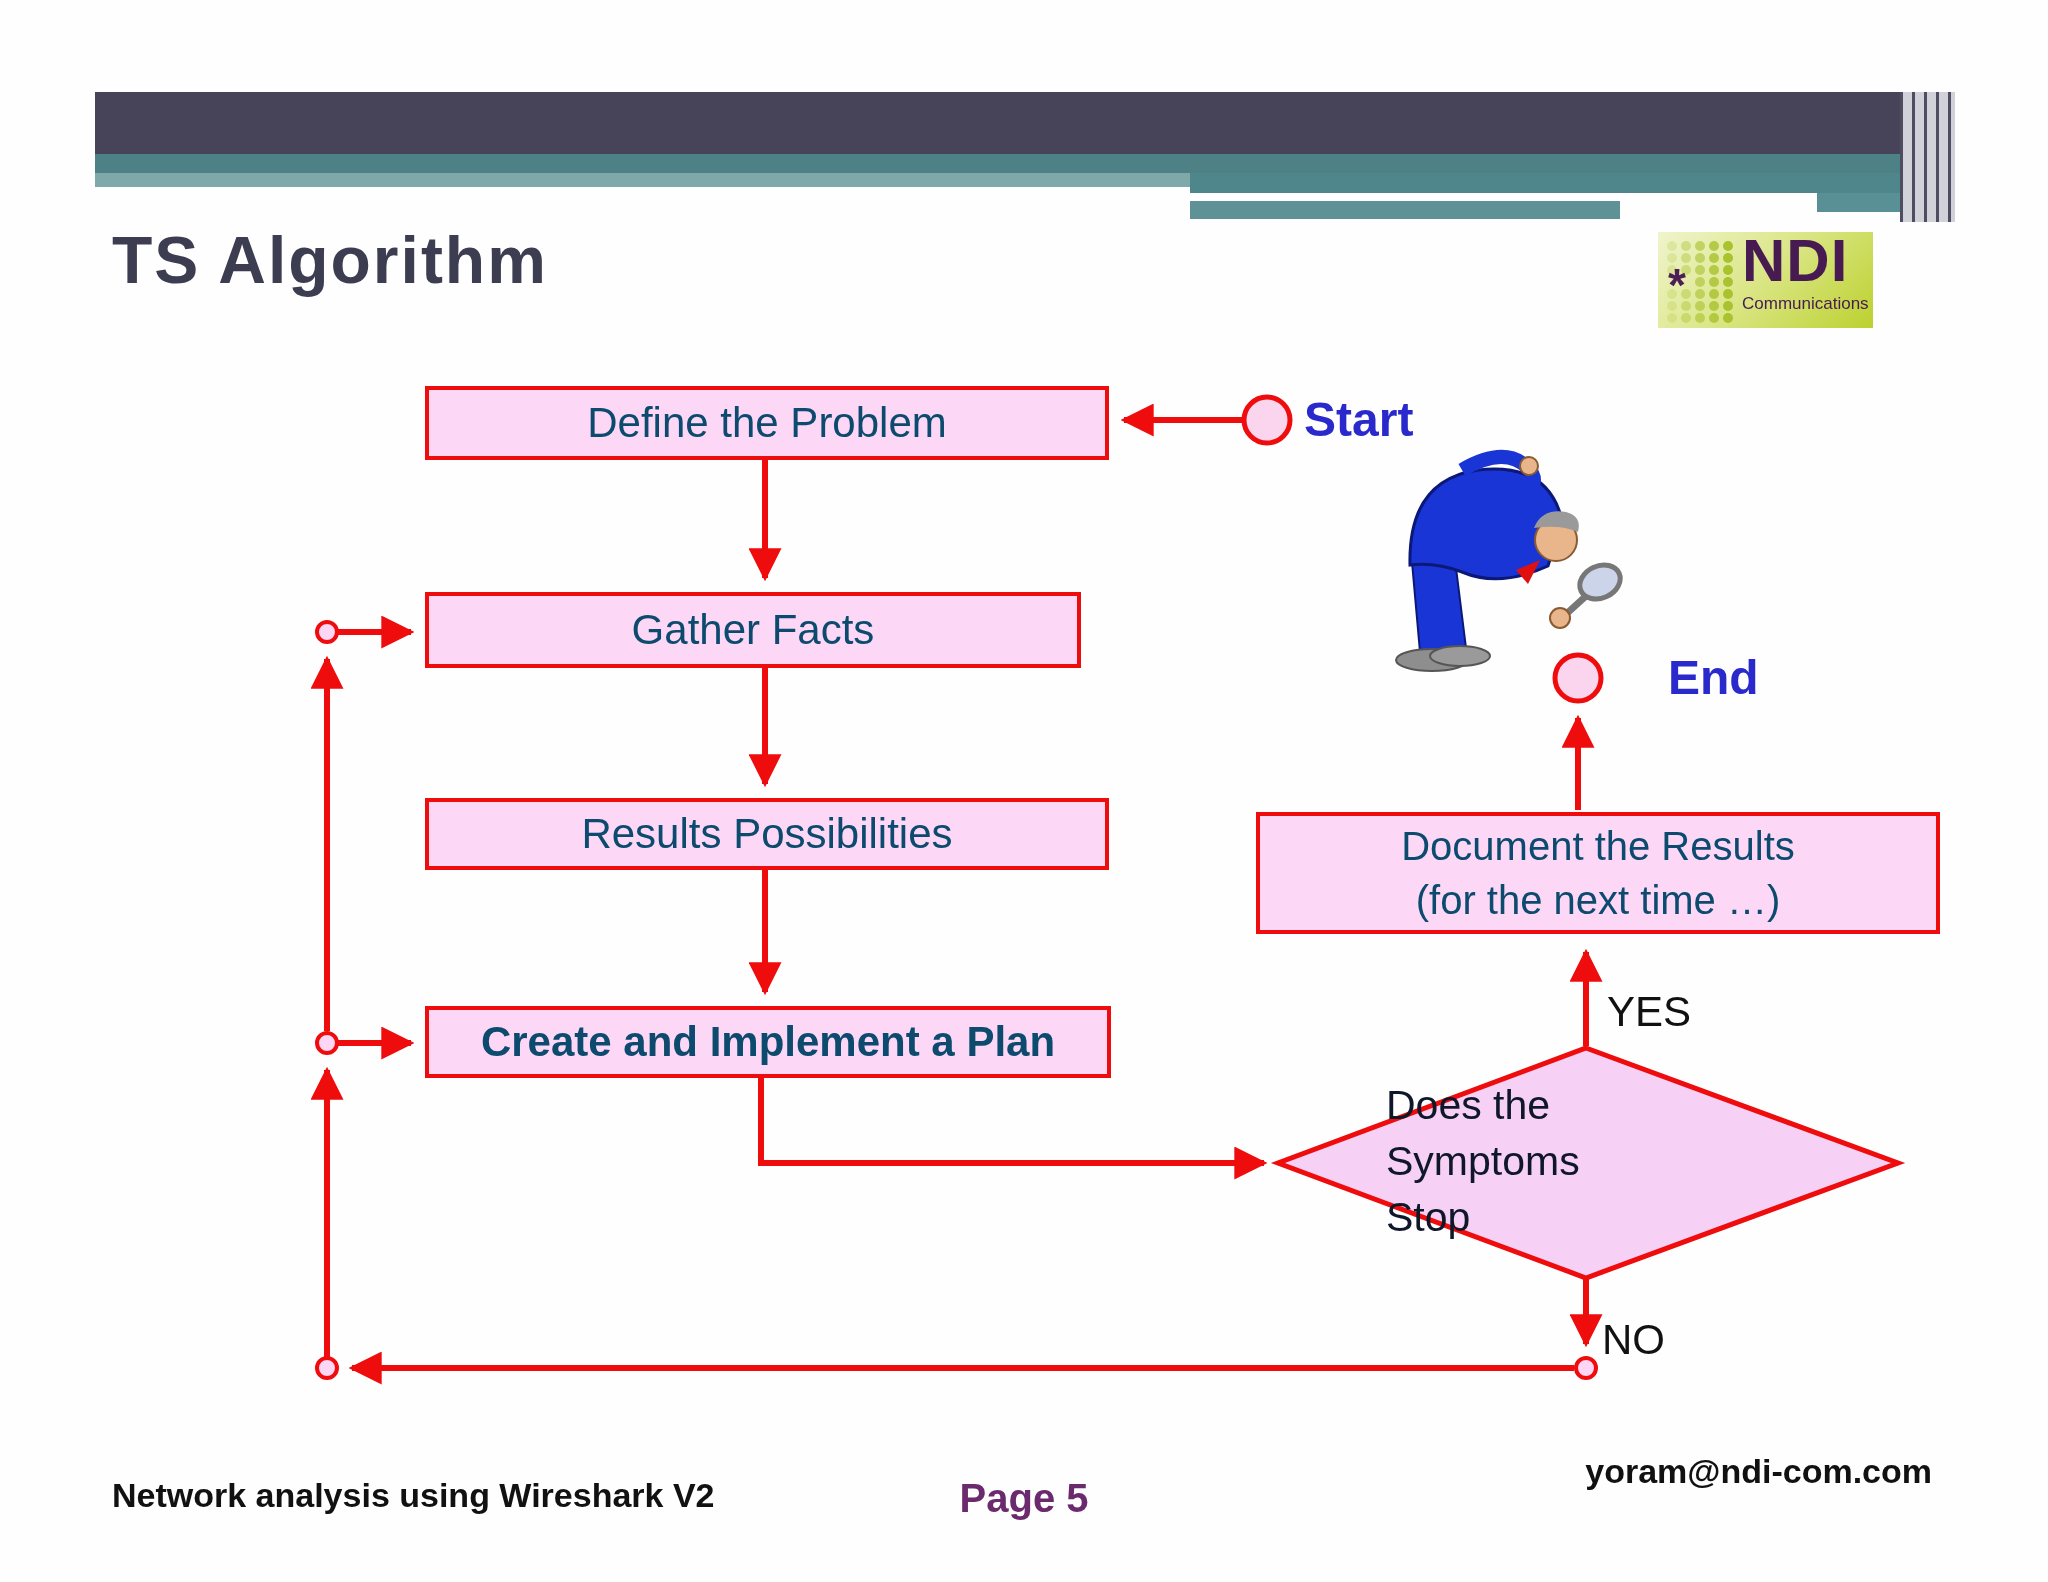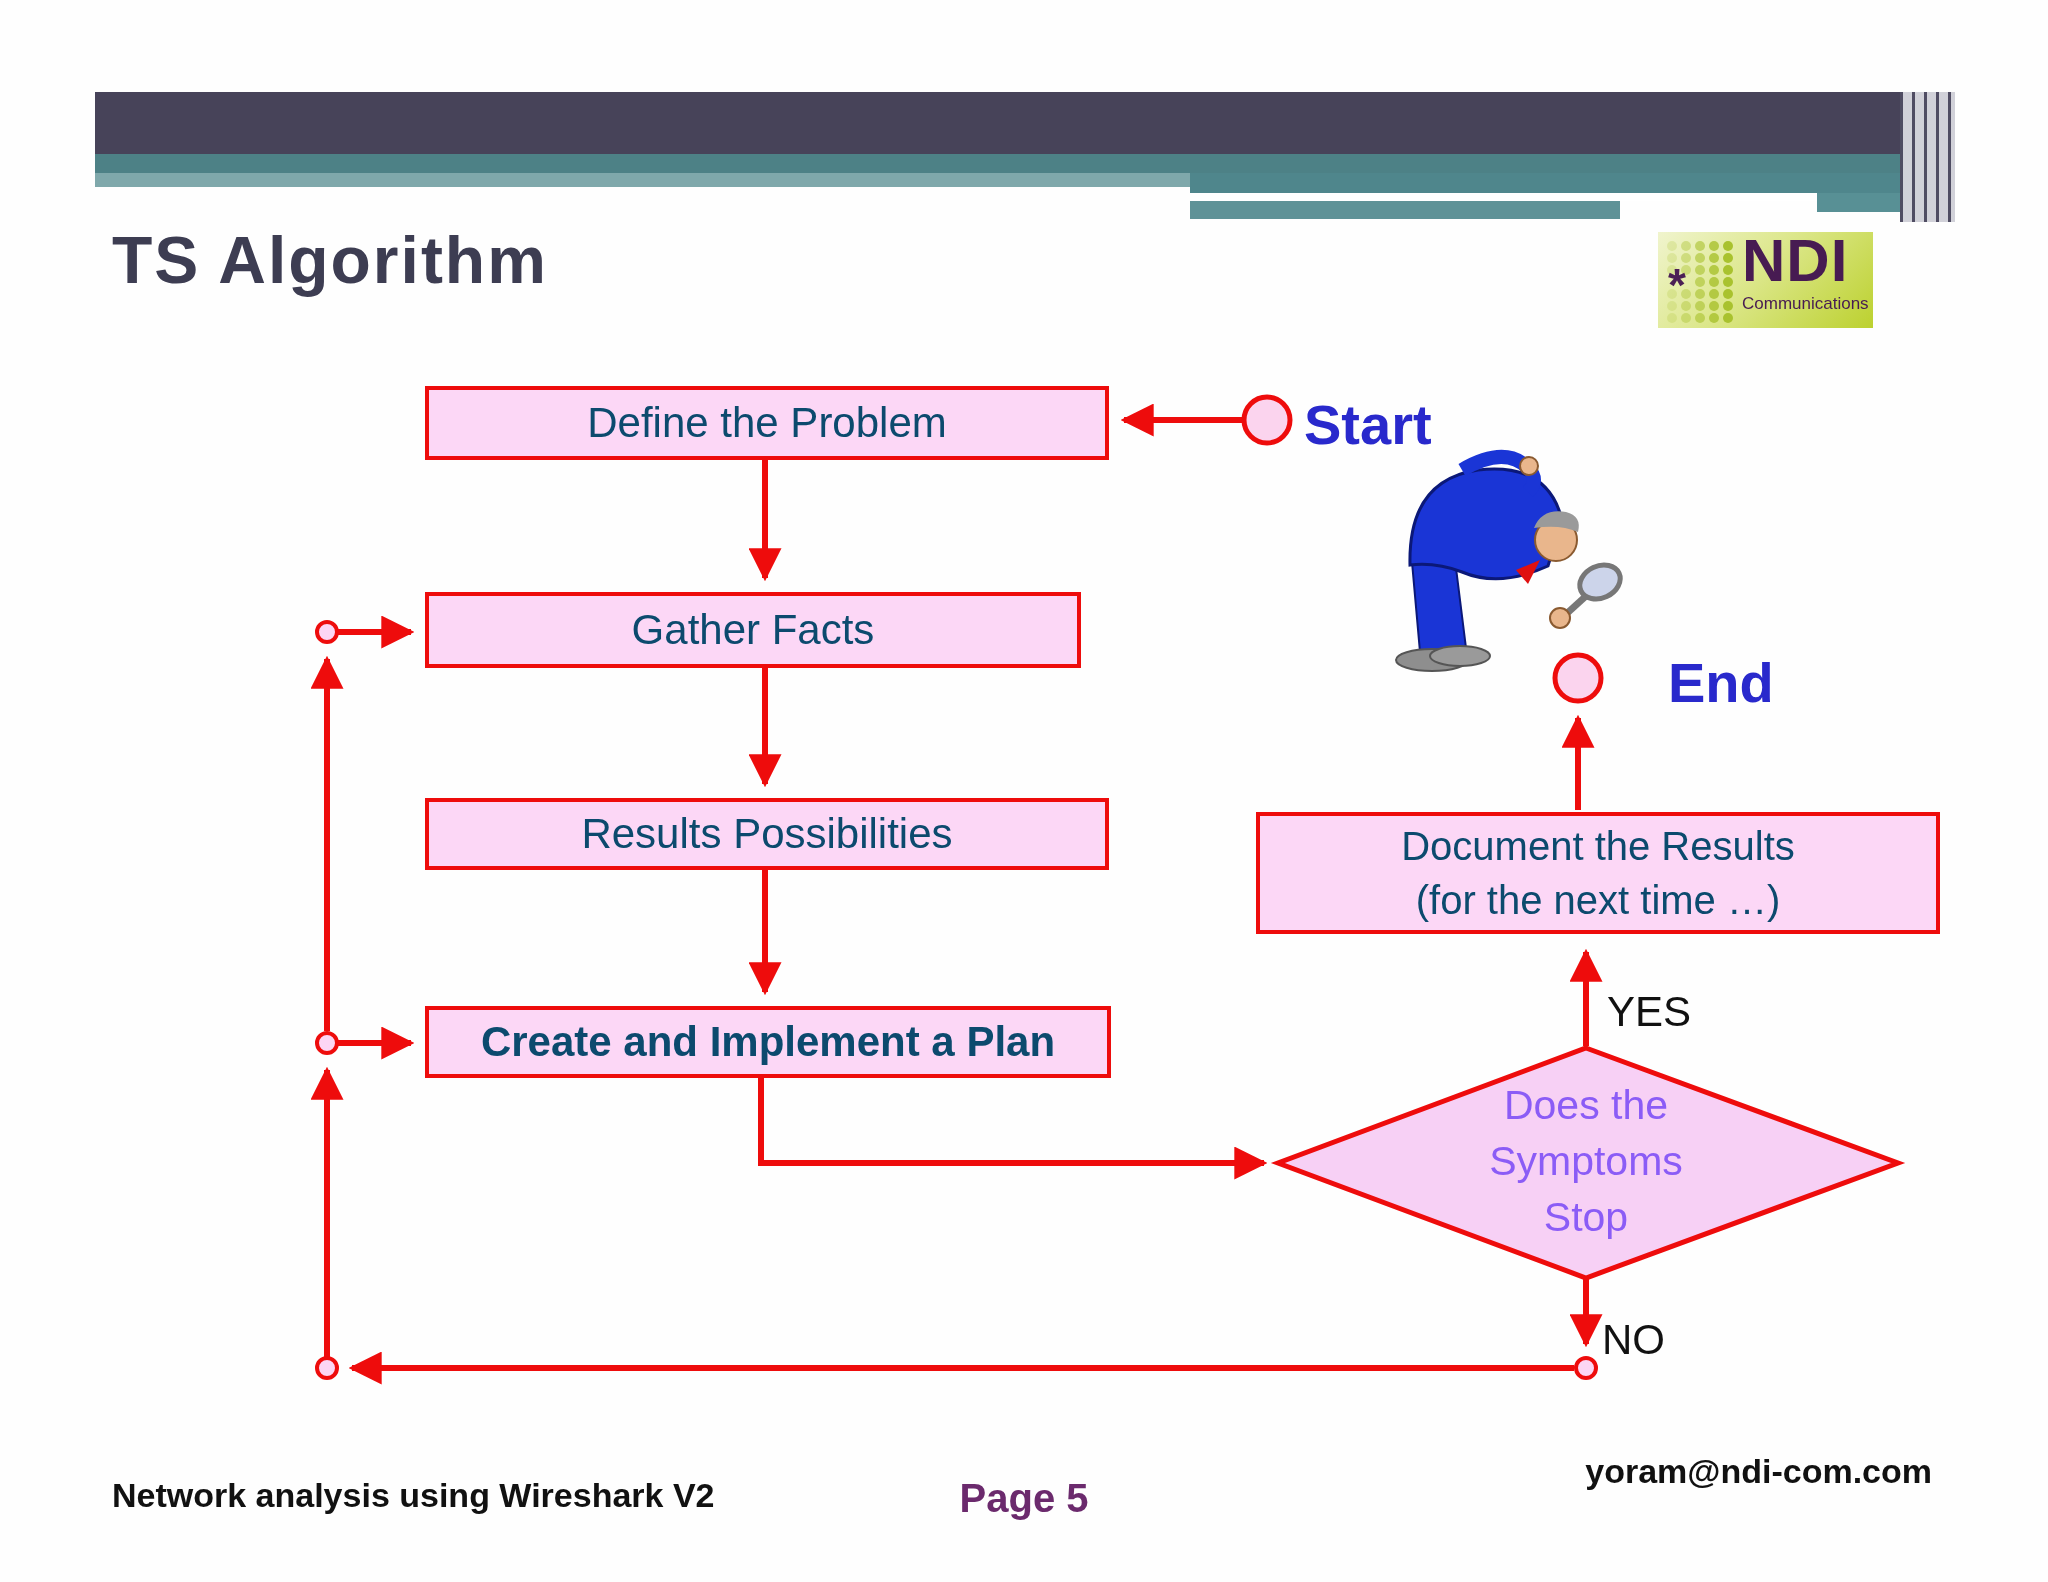--- a/index.html
+++ b/index.html
@@ -37,24 +37,24 @@
     position:absolute;background:#fcd7f6;border:4px solid #ee0c0c;
     display:flex;align-items:center;justify-content:center;flex-direction:column;
     color:#0c4a6e;font-size:42px;text-align:center;box-sizing:border-box;
   }
   .fbox.define{left:425px;top:386px;width:684px;height:74px;}
   .fbox.gather{left:425px;top:592px;width:656px;height:76px;}
   .fbox.consider{left:425px;top:798px;width:684px;height:72px;}
   .fbox.plan{left:425px;top:1006px;width:686px;height:72px;font-weight:bold;}
   .fbox.document{left:1256px;top:812px;width:684px;height:122px;font-size:40px;line-height:1.35;}
   .diamond-text{
-    position:absolute;left:1386px;top:1078px;width:400px;text-align:center;
-    color:#8b5cf6;font-size:41px;line-height:1.36;
-  }
-  .terminal-label{position:absolute;color:#2929cc;font-size:56px;font-weight:bold;}
+    position:absolute;left:1386px;top:1078px;width:400px;
+    color:#0f172a;font-size:41px;line-height:1.36;
+  }
+  .terminal-label{position:absolute;color:#2929cc;font-size:48px;font-weight:bold;}
   .start-label{left:1304px;top:392px;}
   .end-label{left:1668px;top:650px;}
   .branch-label{position:absolute;color:#111111;font-size:42px;}
   .yes-label{left:1607px;top:988px;}
   .no-label{left:1602px;top:1316px;}
   
   .footer-left{position:absolute;left:112px;top:1476px;font-size:34px;font-weight:bold;color:#111111;}
   .footer-center{position:absolute;left:924px;top:1476px;width:200px;text-align:center;font-size:40px;font-weight:bold;color:#6b2a6d;}
   .footer-right{position:absolute;right:148px;top:1452px;font-size:34px;font-weight:bold;color:#111111;}
   svg.overlay{position:absolute;left:0;top:0;}

